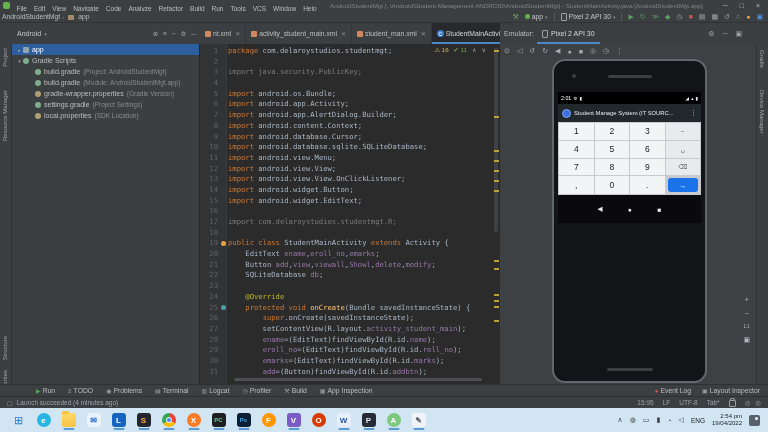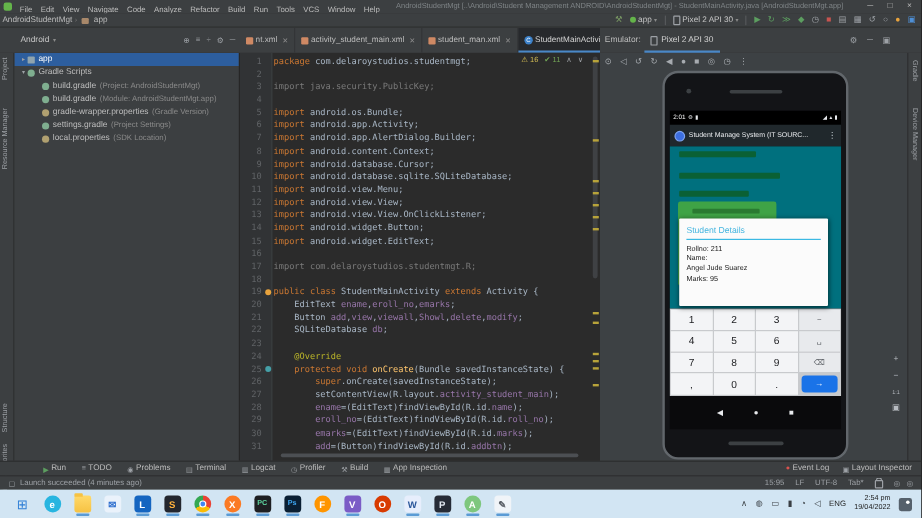--- a/index.html
+++ b/index.html
@@ -353,38 +353,20 @@
           <span>2:01</span>
           <span id="pstatL"><span class="sic">⚙</span><span class="sic">▮</span></span>
           <span class="sp"></span>
           <span id="pstatR"><span class="sic">◢</span><span class="sic">▴</span><span class="sic">▮</span></span>
         </div>
         <div class="p-appbar">
           <span class="app-dot"></span>
           <span class="p-title">Student Manage System (IT SOURC...</span>
           <span class="p-menu">⋮</span>
         </div>
-        <div class="p-body">
-          <div id="hints">
-              <div class="hintbar" style="top: 4px; width: 64px;"></div>
-              <div class="hintbar" style="top: 22px; width: 84px;"></div>
-              <div class="hintbar" style="top: 37px; width: 58px;"></div>
-            </div>
-          <div class="green-btn"></div>
-          <div class="dialog">
-            <div class="dlg-title">Student Details</div>
-            <div class="dlg-div"></div>
-            <div id="dlglines">
-                <div class="dlg-line">Rollno: 211</div>
-                <div class="dlg-line">Name:</div>
-                <div class="dlg-line">Angel Jude Suarez</div>
-                <div class="dlg-line">Marks: 95</div>
-              </div>
-          </div>
-        </div>
         <div class="keypad" id="keypad">
             <div class="key">1</div>
             <div class="key">2</div>
             <div class="key">3</div>
             <div class="key sym">−</div>
             <div class="key">4</div>
             <div class="key">5</div>
             <div class="key">6</div>
             <div class="key sym">␣</div>
             <div class="key">7</div>

